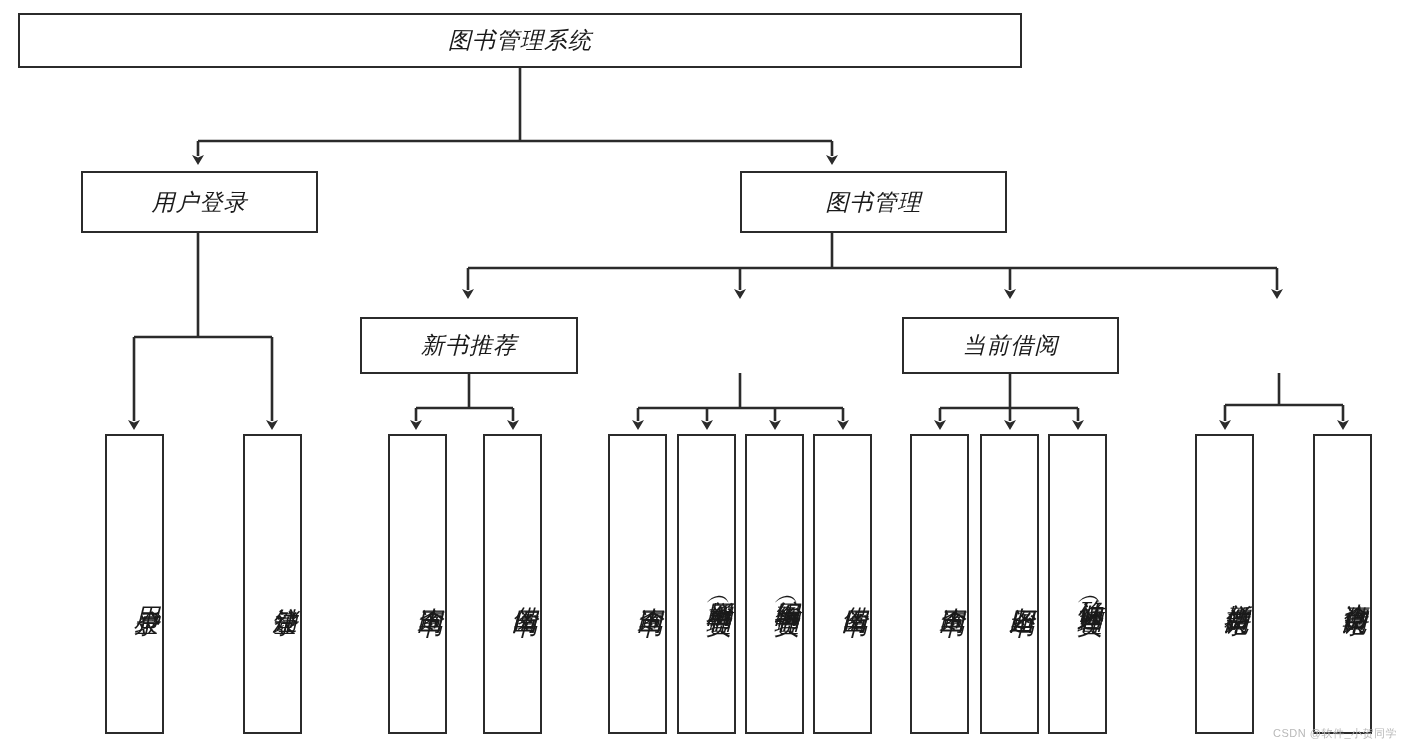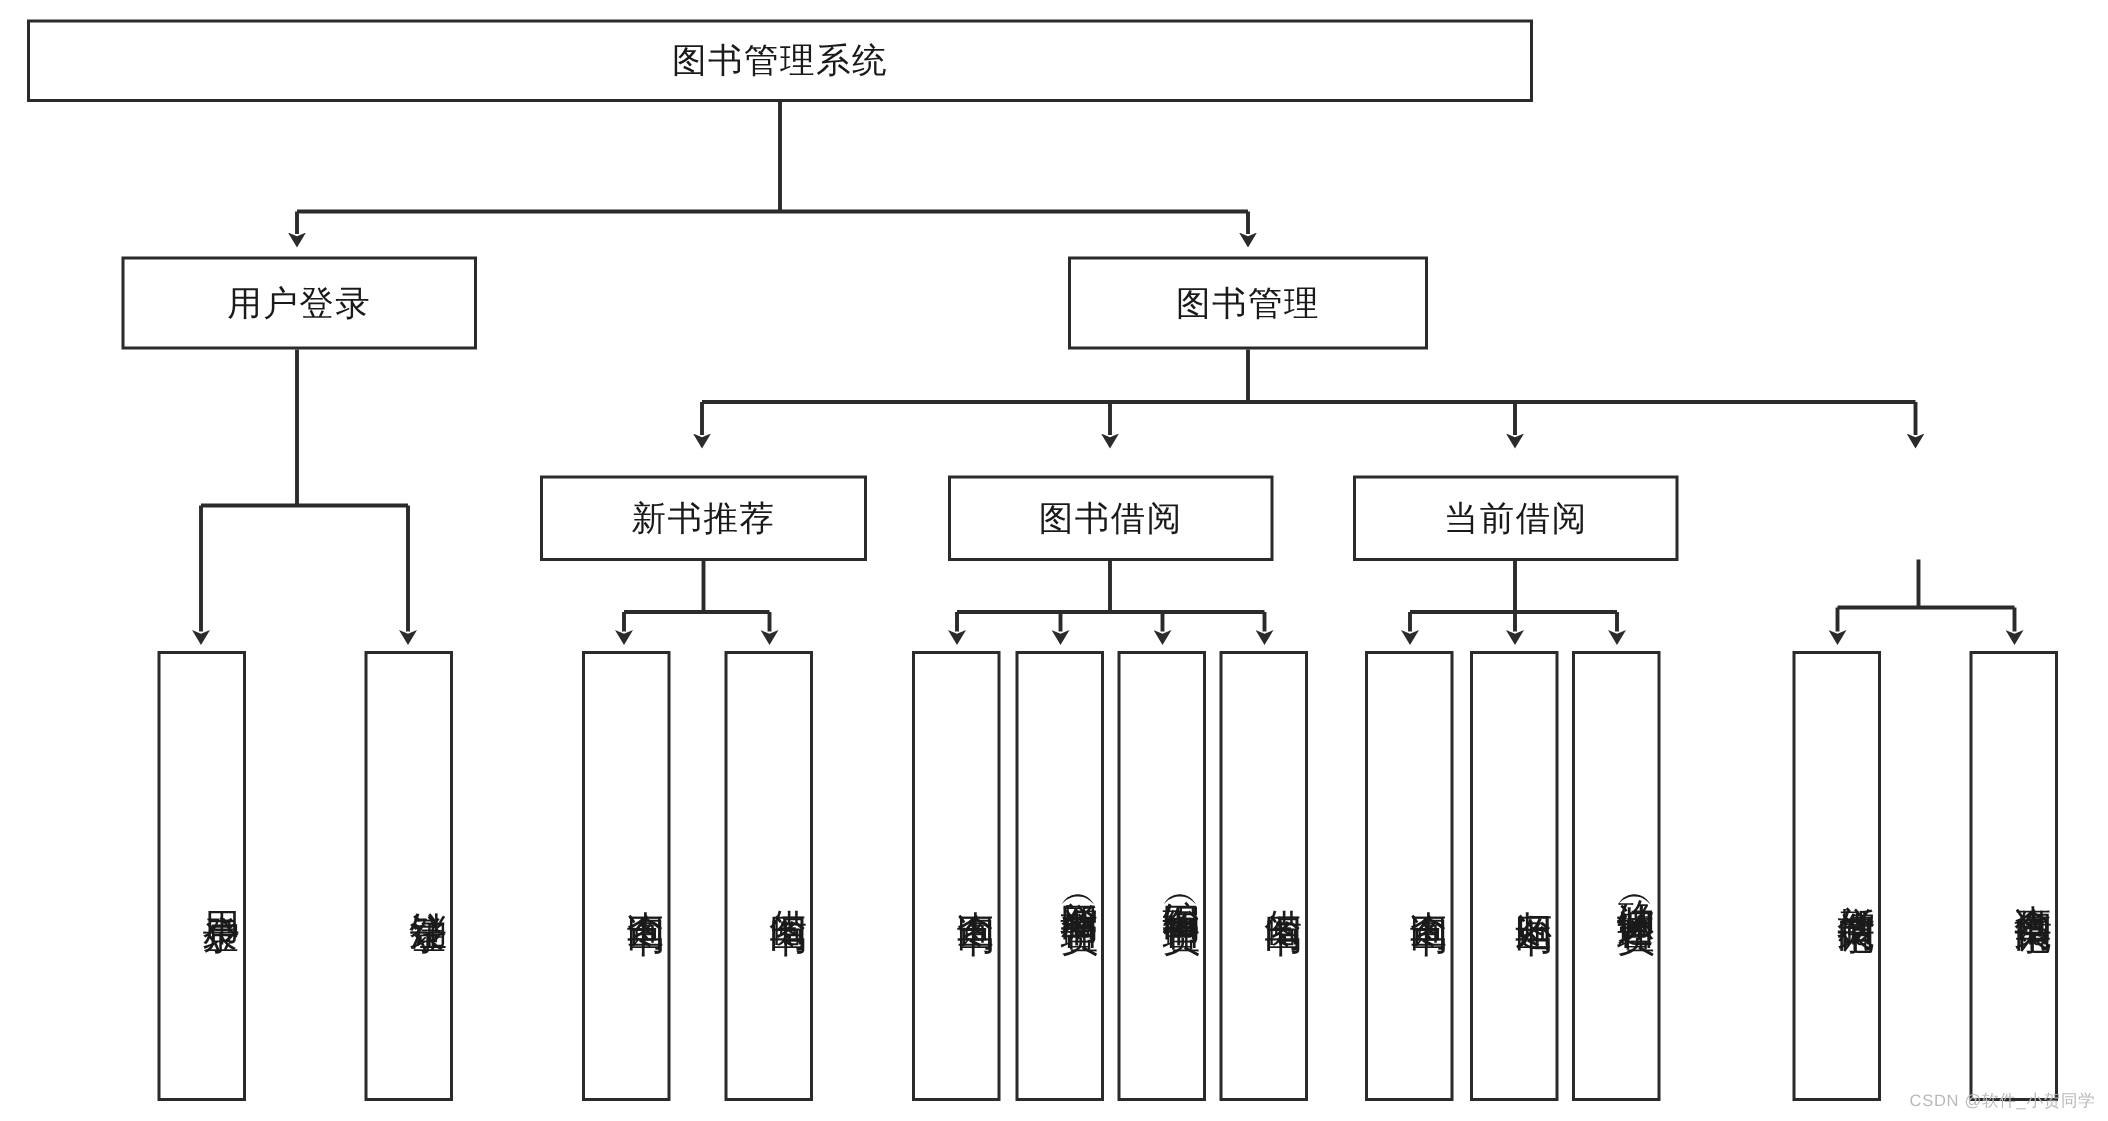--- a/index.html
+++ b/index.html
@@ -27,20 +27,21 @@
   }
   .node {
     position: absolute;
     box-sizing: border-box;
     border: 2px solid #2b2b2b;
     background: #ffffff;
     display: flex;
     align-items: center;
     justify-content: center;
     color: #1a1a1a;
+    font-style: italic;
   }
   .node-h {
     font-size: 23px;
     letter-spacing: 1px;
     white-space: nowrap;
   }
   .node-v {
     writing-mode: vertical-rl;
     text-orientation: upright;
     font-size: 25px;
@@ -115,24 +116,23 @@
       <path d="M1279,373 L1279,405"></path>
       <path d="M1225,405 L1343,405"></path>
       <path d="M1225,405 L1225,421" marker-end="url(#arrow)"></path>
       <path d="M1343,405 L1343,421" marker-end="url(#arrow)"></path>
     </g>
   </svg>
 
   <div class="node node-h" style="left:18px; top:13px; width:1004px; height:55px;">图书管理系统</div>
 
   <div class="node node-h" style="left:81px; top:171px; width:237px; height:62px;">用户登录</div>
-  <div class="node node-h" style="left:712px; top:171px; width:240px; height:62px;">图书管理</div>
+  <div class="node node-h" style="left:740px; top:171px; width:267px; height:62px;">图书管理</div>
 
   <div class="node node-h" style="left:360px; top:317px; width:218px; height:57px;">新书推荐</div>
-  <div class="node node-h" style="left:632px; top:317px; width:217px; height:57px;">图书借阅</div>
   <div class="node node-h" style="left:902px; top:317px; width:217px; height:57px;">当前借阅</div>
 
   <div class="node node-v" style="left:105px; top:434px; width:59px; height:300px;">用户登录</div>
   <div class="node node-v" style="left:243px; top:434px; width:59px; height:300px;">注销登录</div>
 
   <div class="node node-v" style="left:388px; top:434px; width:59px; height:300px;">查询图书</div>
   <div class="node node-v" style="left:483px; top:434px; width:59px; height:300px;">借阅图书</div>
 
   <div class="node node-v" style="left:608px; top:434px; width:59px; height:300px;">查询图书</div>
   <div class="node node-v tall" style="left:677px; top:434px; width:59px; height:300px;">新增图书（管理员）</div>

